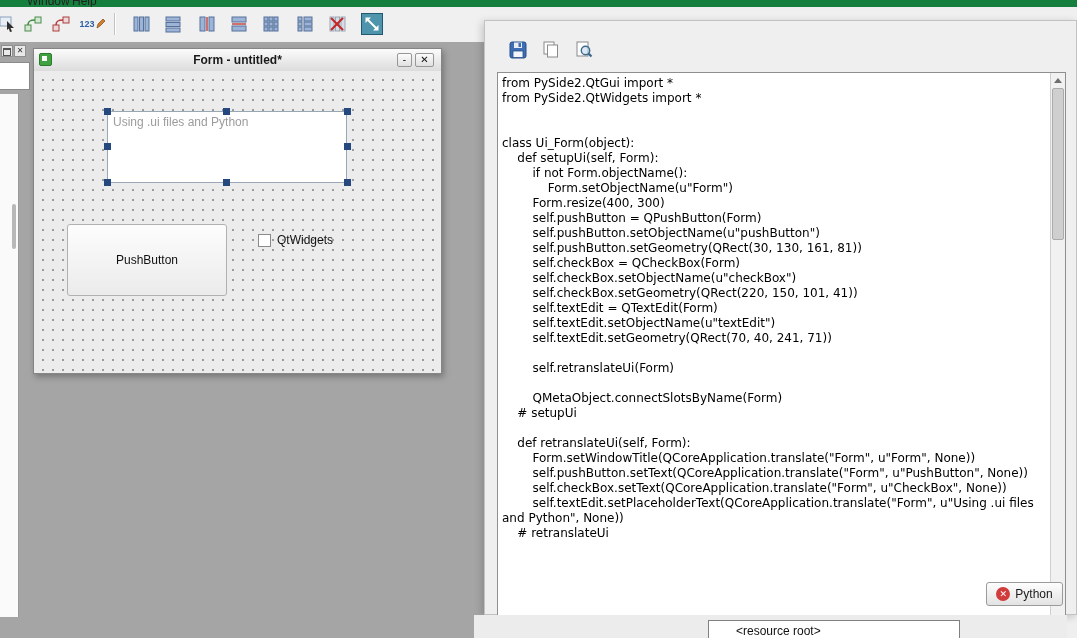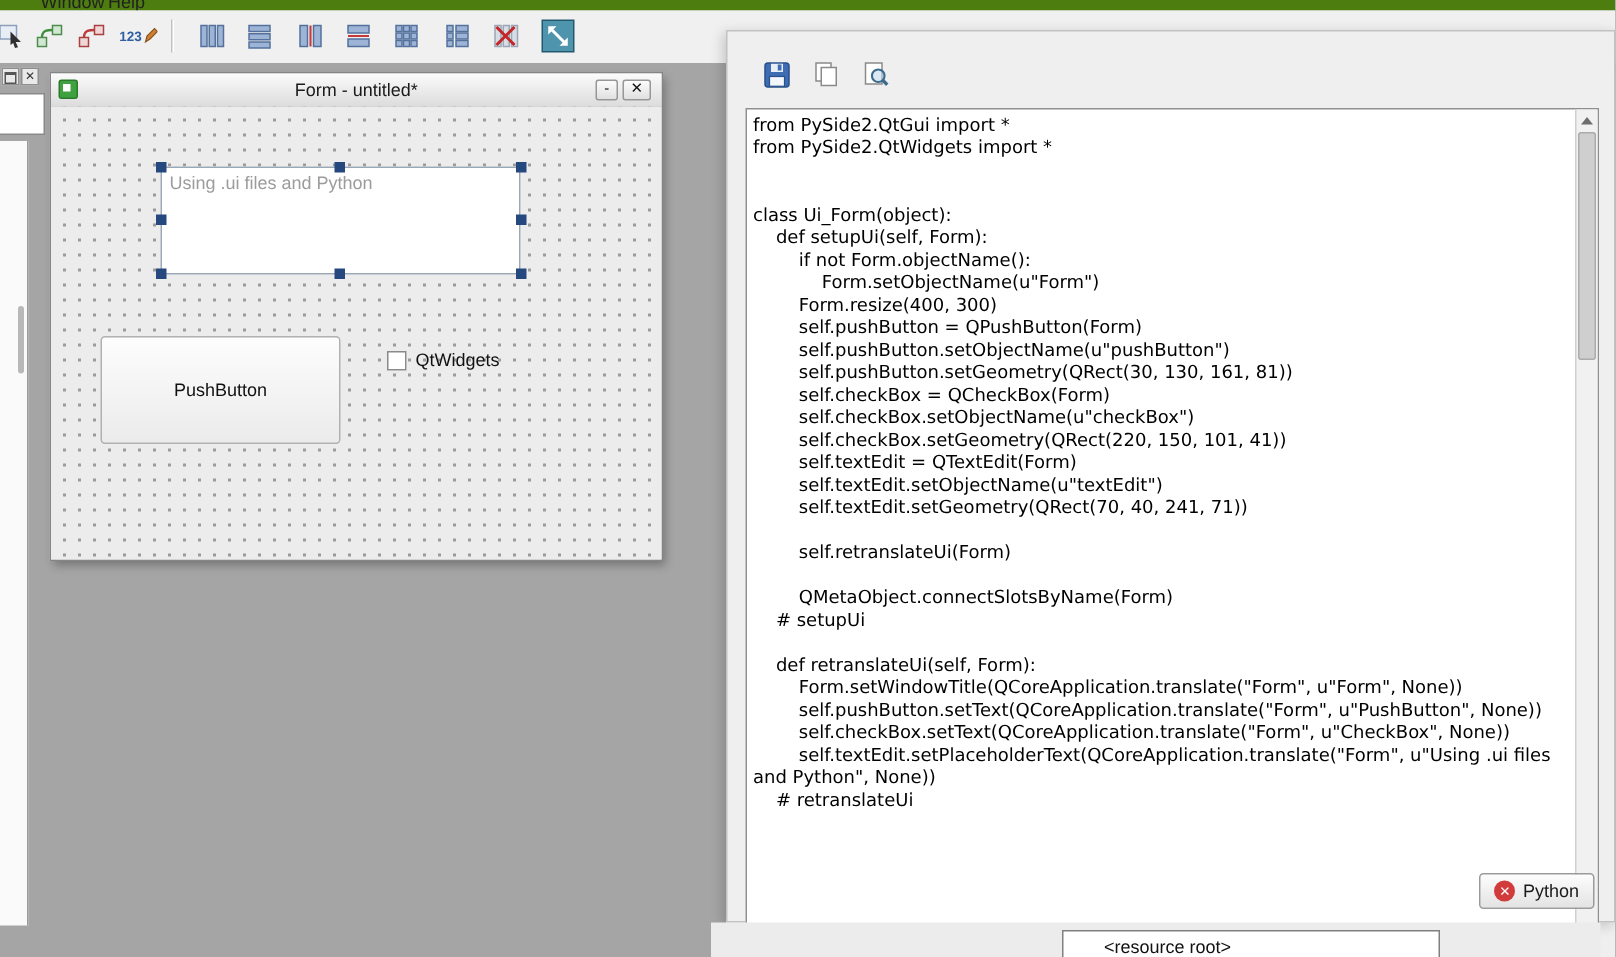--- a/index.html
+++ b/index.html
@@ -1,38 +1,38 @@
 <!DOCTYPE html>
 <html><head>
 <meta charset="utf-8">
 <style>
   html,body{margin:0;padding:0;background:#888;}
   .screen{position:relative;width:1077px;height:638px;background:#efefef;overflow:hidden;
           font-family:"Liberation Sans","DejaVu Sans",sans-serif;color:#111;}
   
-  .menubar{position:absolute;left:0;top:0;width:100%;height:7px;background:#4d7c0f;overflow:hidden;text-decoration:underline;}
+  .menubar{position:absolute;left:0;top:0;width:100%;height:7px;background:#15803d;overflow:hidden;text-decoration:underline;}
   .menubar span{position:absolute;top:-6px;font-size:12px;color:#222;}
   
   .toolbar{position:absolute;left:0;top:7px;width:100%;height:35px;background:#f0f0f0;border-bottom:4px solid #a16207;}
   .tbtn{position:absolute;top:4px;width:26px;height:26px;border-radius:3px;display:flex;align-items:center;justify-content:center;}
   .tsep{position:absolute;top:6px;width:1px;height:22px;background:#c2c2c2;border-right:1px solid #fff;}
   .tab123{font-size:9px;font-weight:bold;color:#2f5fa3;letter-spacing:0;}
   
   .mdi{position:absolute;left:0;top:42px;width:484px;height:596px;background:#a5a5a5;overflow:hidden;}
   .dock-btn{position:absolute;width:12px;height:12px;background:#e9e9e9;border:1px solid #8f8f8f;box-sizing:border-box;
             font-size:8px;line-height:9px;text-align:center;color:#333;}
   .float-glyph{width:6px;height:5px;border:1px solid #555;border-top:2px solid #555;margin:2px auto 0;}
   .left-filter{position:absolute;left:-46px;top:20px;width:76px;height:28px;background:#fff;border:1px solid #8a8a8a;box-sizing:border-box;}
   .left-panel{position:absolute;left:0;top:52px;width:19px;height:523px;background:#fafafa;border-right:1px solid #9a9a9a;box-sizing:border-box;}
   .left-thumb{position:absolute;right:2px;top:110px;width:4px;height:45px;background:#b8b8b8;border-radius:2px;}
   
   .form-window{position:absolute;left:33px;top:6px;width:407px;height:324px;background:#ececec;border:1px solid #858585;
                box-shadow:2px 3px 6px rgba(0,0,0,.28);}
   .form-titlebar{position:absolute;left:0;top:0;right:0;height:22px;background:linear-gradient(#fbfbfb,#dcdcdc);border-bottom:1px solid #9e9e9e;}
-  .form-title{position:absolute;left:0;width:100%;text-align:center;top:4px;font-size:12px;font-weight:normal;color:#1a1a1a;}
+  .form-title{position:absolute;left:0;width:100%;text-align:center;top:4px;font-size:12px;font-weight:bold;color:#1a1a1a;}
   .form-icon{position:absolute;left:5px;top:4px;width:13px;height:13px;background:#3fa13f;border:1px solid #2c7a2c;border-radius:2px;box-sizing:border-box;}
   .form-icon i{display:block;width:5px;height:5px;background:#fff;margin:2px 0 0 2px;}
   .win-btn{position:absolute;top:4px;height:14px;background:linear-gradient(#fcfcfc,#e0e0e0);border:1px solid #979797;border-radius:2px;
            font-size:10px;line-height:11px;text-align:center;color:#111;box-sizing:border-box;cursor:default;}
   .form-canvas{position:absolute;left:0;top:22px;right:0;bottom:0;background:#ececec;
                background-image:radial-gradient(circle,#9b9b9b 1px,transparent 1.3px);background-size:10px 10px;background-position:4px 4px;}
   .textedit{position:absolute;left:73px;top:40px;width:240px;height:72px;background:#fff;border:1px solid #9aa7b5;box-sizing:border-box;padding-left:29px;}
   .placeholder{position:absolute;left:5px;top:3px;font-size:12px;color:#9c9c9c;}
   .handle{position:absolute;width:7px;height:7px;background:#25497f;}
   .pushbutton{position:absolute;left:33px;top:135px;width:160px;height:72px;background:linear-gradient(#fdfdfd,#ebebeb);

